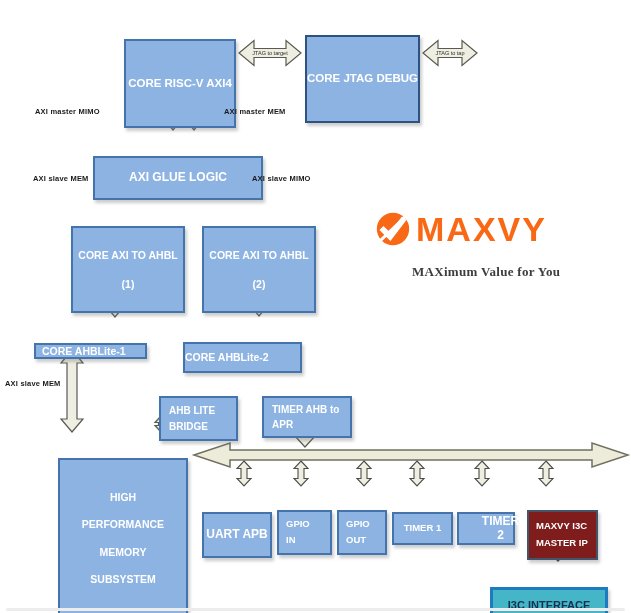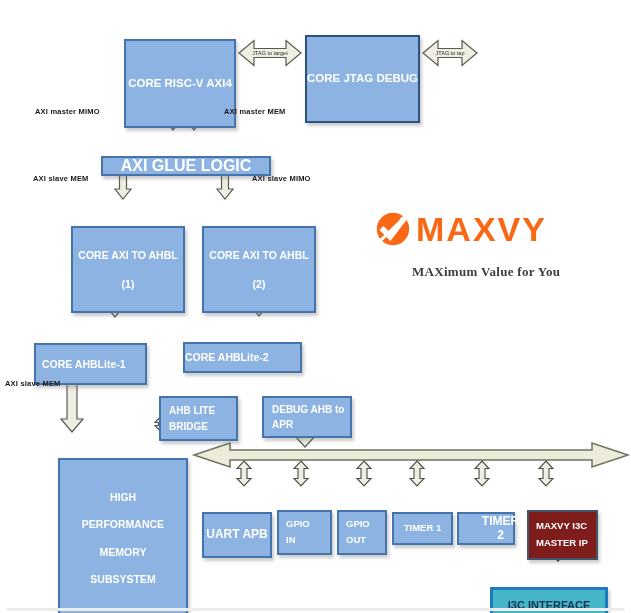--- a/index.html
+++ b/index.html
@@ -87,49 +87,49 @@
   </svg>
 
   <div class="blk" style="left:124px;top:14px;width:112px;height:89px;font-size:11.5px;">
     <span class="ln">CORE RISC-V AXI4</span>
   </div>
 
   <div class="blk" style="left:305px;top:10px;width:115px;height:88px;font-size:11.5px;border-color:#2E5280;">
     <span class="ln">CORE JTAG DEBUG</span>
   </div>
 
-  <div class="blk" style="left:101px;top:131px;width:170px;height:20px;font-size:16px;">
+  <div class="blk" style="left:93px;top:131px;width:170px;height:44px;font-size:12px;">
     <span class="ln">AXI GLUE LOGIC</span>
   </div>
 
   <div class="blk" style="left:71px;top:201px;width:114px;height:87px;font-size:10.5px;gap:16px;">
     <span class="ln">CORE AXI TO AHBL</span>
     <span class="ln">(1)</span>
   </div>
 
   <div class="blk" style="left:202px;top:201px;width:114px;height:87px;font-size:10.5px;gap:16px;">
     <span class="ln">CORE AXI TO AHBL</span>
     <span class="ln">(2)</span>
   </div>
 
-  <div class="blk left-align" style="left:34px;top:318px;width:113px;height:42px;font-size:10.5px;padding-left:6px;">
+  <div class="blk left-align" style="left:34px;top:318px;width:113px;height:16px;font-size:10.5px;padding-left:6px;">
     <span class="ln">CORE AHBLite-1</span>
   </div>
 
   <div class="blk left-align" style="left:183px;top:317px;width:119px;height:31px;font-size:10.5px;">
     <span class="ln">CORE AHBLite-2</span>
   </div>
 
   <div class="blk left-align" style="left:159px;top:371px;width:79px;height:45px;font-size:10px;padding-left:8px;gap:4px;">
     <span class="ln">AHB LITE</span>
     <span class="ln">BRIDGE</span>
   </div>
 
   <div class="blk left-align" style="left:262px;top:371px;width:90px;height:42px;font-size:10px;padding-left:8px;gap:3px;">
-    <span class="ln">DEBUG AHB to</span>
+    <span class="ln">TIMER AHB to</span>
     <span class="ln">APR</span>
   </div>
 
   <div class="blk" style="left:58px;top:433px;width:130px;height:160px;font-size:10.5px;gap:15px;">
     <span class="ln">HIGH</span>
     <span class="ln">PERFORMANCE</span>
     <span class="ln">MEMORY</span>
     <span class="ln">SUBSYSTEM</span>
   </div>
 

